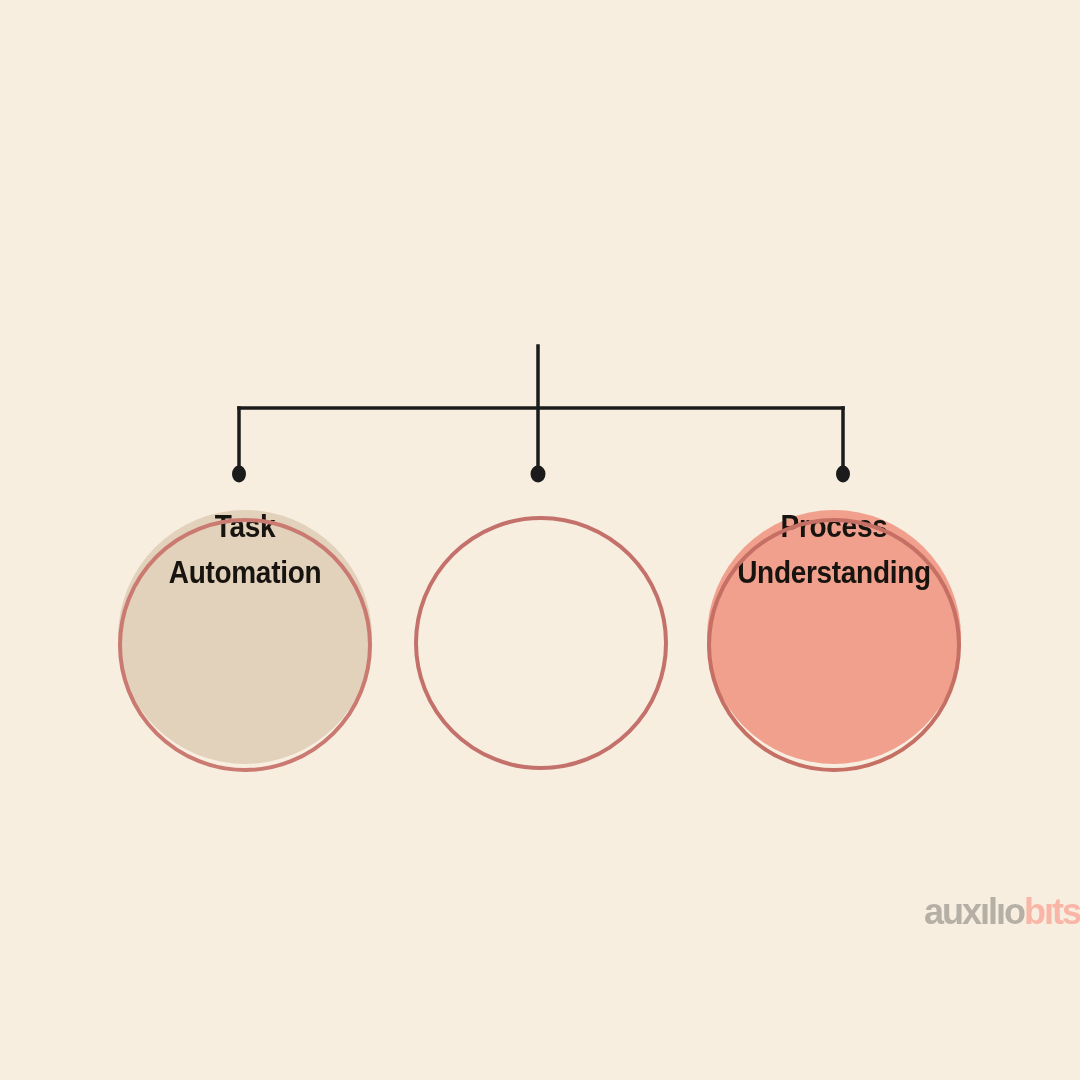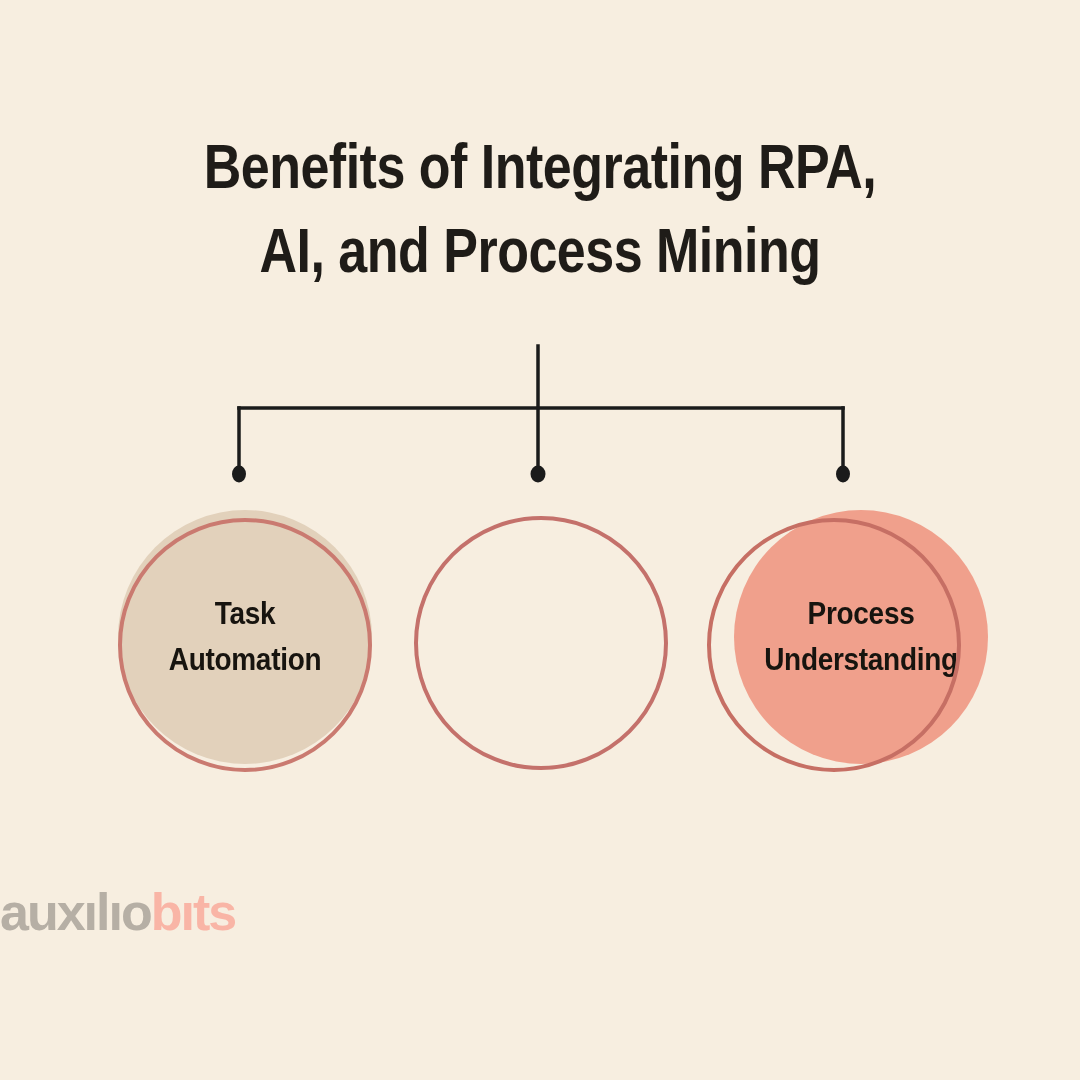--- a/index.html
+++ b/index.html
@@ -18,51 +18,47 @@
     font-weight:700;font-size:52px;letter-spacing:-0.5px;
   }
   .title-line{height:84px;line-height:84px;transform:scaleY(1.22);transform-origin:center;}
 
   
   .connector{position:absolute;left:0;top:0;pointer-events:none;}
 
   
   .circle-fill{
     position:absolute;width:254px;height:254px;border-radius:50%;
-    display:flex;align-items:center;justify-content:center;
+    display:flex;align-items:flex-start;justify-content:center;
   }
   .circle-ring{
     position:absolute;width:254px;height:254px;border-radius:50%;
     border:4px solid #c4716b;box-sizing:border-box;background:transparent;
     pointer-events:none;
   }
   .circle-label{
     width:100%;text-align:center;
     font-weight:700;font-size:28px;line-height:40px;color:#17140f;
     white-space:pre-line;transform:scaleY(1.15);transform-origin:center;
     letter-spacing:-0.3px;
   }
 
   
   .logo{
     position:absolute;left:0;right:0;top:882px;height:60px;line-height:60px;
-    text-align:left;font-weight:700;font-size:52px;letter-spacing:-2px;
+    text-align:right;font-weight:700;font-size:36px;letter-spacing:-2px;
   }
   .logo .part1{color:#b6afa5;}
   .logo .part2{color:#f9b5a6;}
 </style>
 </head>
 <body style="background: rgb(247, 238, 224);">
 
 <div class="canvas">
 
-  <div class="title" style="color: rgb(31, 28, 24);">
-    <div class="title-line">Benefits of Integrating RPA,</div>
-    <div class="title-line">AI, and Process Mining</div>
-  </div>
 
   <svg class="connector" width="1080" height="1080" viewBox="0 0 1080 1080" aria-hidden="true">
     <g class="connector-strokes" stroke="#1b1b1b" stroke-width="3.5" stroke-linecap="square" fill="none">
       <line x1="538" y1="346" x2="538" y2="467"></line>
       <line x1="239" y1="408" x2="843" y2="408"></line>
       <line x1="239" y1="408" x2="239" y2="467"></line>
       <line x1="843" y1="408" x2="843" y2="467"></line>
     </g>
     <g class="connector-dots" fill="#1b1b1b" stroke="none">
       <ellipse cx="239" cy="474" rx="7" ry="8.5"></ellipse>
@@ -72,21 +68,21 @@
   </svg>
 
   <div class="circle-fill" style="left: 118px; top: 510px; background: rgb(226, 209, 187);">
     <div class="circle-label">Task
 Automation</div>
   </div>
   <div class="circle-ring" style="left: 118px; top: 518px; border-color: rgb(202, 122, 112);"></div>
 
   <div class="circle-ring" style="left: 414px; top: 516px; border-color: rgb(196, 113, 107);"></div>
 
-  <div class="circle-fill" style="left: 734px; top: 510px; background: rgb(240, 160, 140);">
+  <div class="circle-fill" style="left: 707px; top: 510px; background: rgb(240, 160, 140);">
     <div class="circle-label">Process
 Understanding</div>
   </div>
   <div class="circle-ring" style="left: 707px; top: 518px; border-color: rgb(198, 111, 100);"></div>
 
   <div class="logo">
     <span class="part1" style="color: rgb(182, 175, 165);">auxılıo</span><span class="part2" style="color: rgb(249, 181, 166);">bıts</span>
   </div>
 
 </div>

